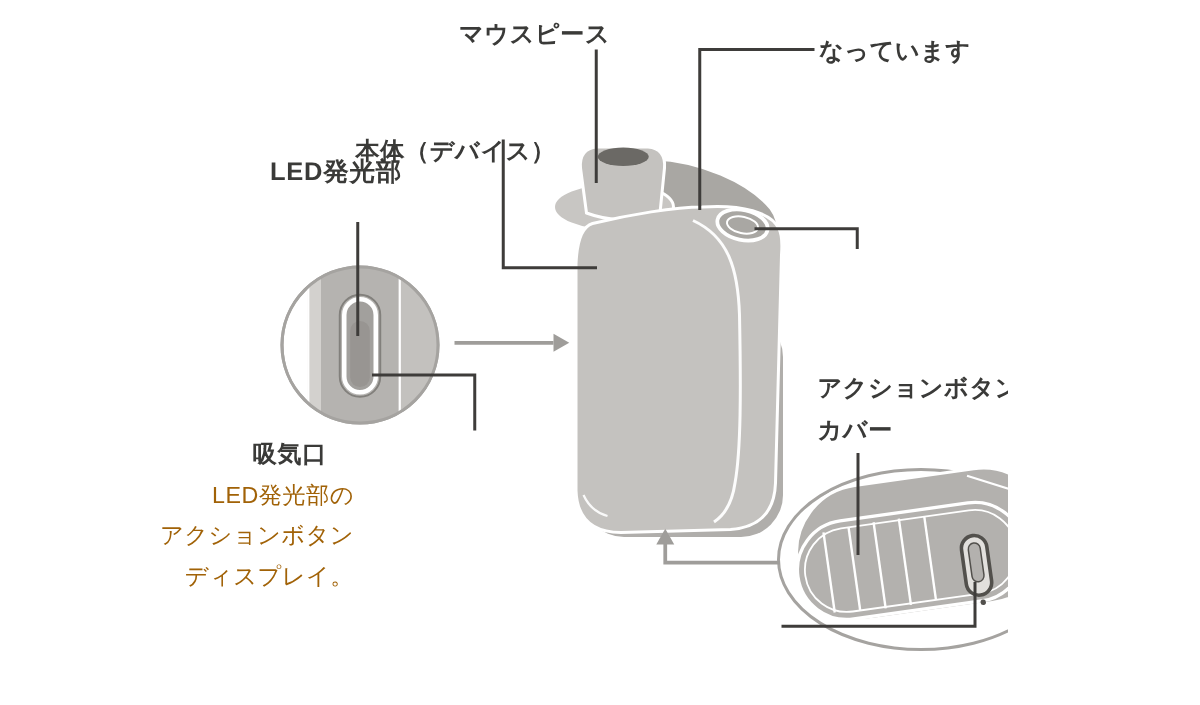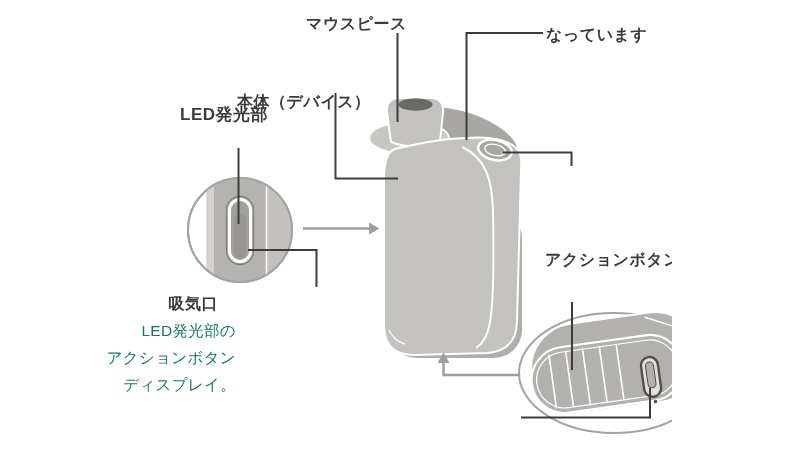--- a/index.html
+++ b/index.html
@@ -17,21 +17,21 @@
     font-size:16px;
     line-height:19px;
     color:#3a3a38;
     letter-spacing:0.5px;
     white-space:nowrap;
   }
   .lbl.big{font-size:17px;}
   .two-line{line-height:28px;}
   .intake-block{text-align:right;line-height:27px;}
   .intake-block .head{padding-right:18px;}
-  .note{font-weight:400;font-size:15.5px;letter-spacing:0.3px;color:#0f766e;}
+  .note{font-weight:400;font-size:15.5px;letter-spacing:0.3px;color:#a16207;}
   .usb-block{line-height:27px;}
 </style>
 </head>
 <body>
 
 <div class="canvas">
 
   <svg class="art" width="800" height="470" viewBox="0 0 800 470">
 
     <defs>
@@ -136,18 +136,19 @@
 
   <div class="lbl intake-block" style="top:290px;right:436px;">
     <div class="head">吸気口</div>
     <div class="note">LED発光部の</div>
     <div class="note">アクションボタン</div>
     <div class="note">ディスプレイ。</div>
   </div>
 
   <div class="lbl two-line" style="left:545px;top:246px;">
     <div>アクションボタン</div>
+    <div>カバー</div>
   </div>
 
   <div class="lbl big usb-block" style="left:303px;top:404px;">
   </div>
 
 </div>
 
 </body></html>

